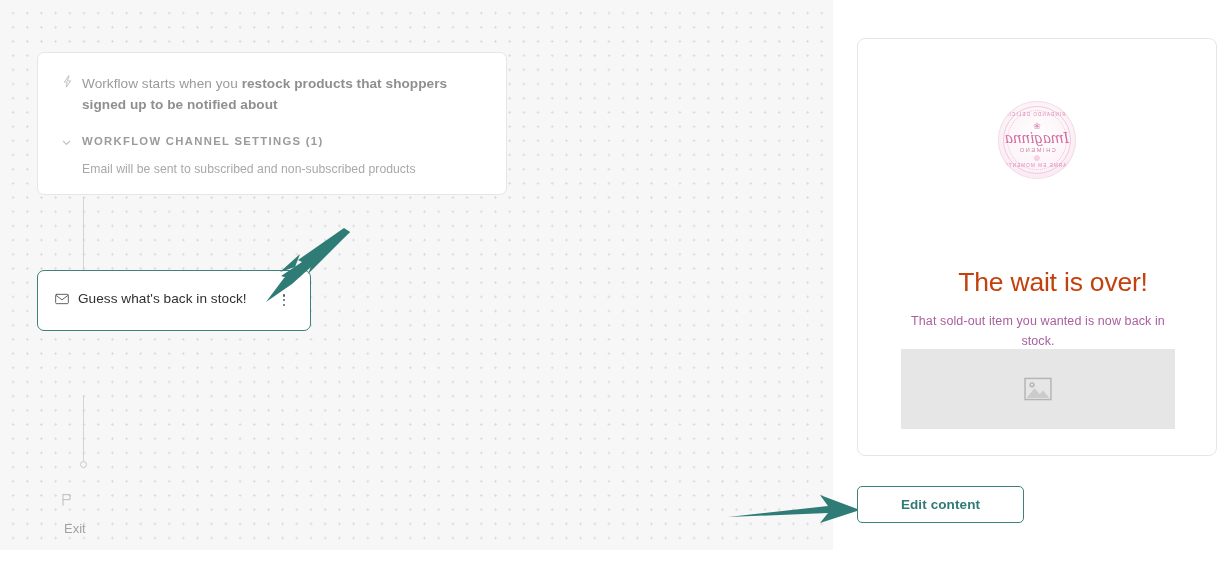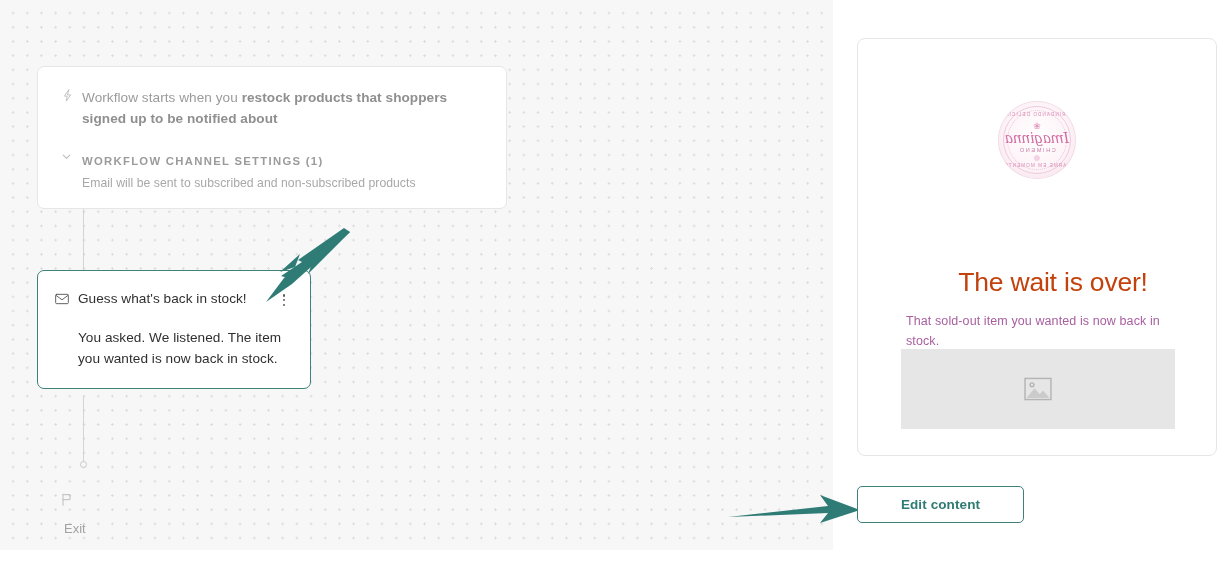--- a/index.html
+++ b/index.html
@@ -45,21 +45,20 @@
 
   
   #trigger-card {
     position: absolute;
     left: 37px; top: 52px;
     width: 470px;
     background: #ffffff;
     border: 1px solid #e6e6e6;
     border-radius: 7px;
     padding: 20px 16px 18px 22px;
-    margin-top: 14px;
   }
   .trig-row {
     display: flex;
     align-items: flex-start;
   }
   .trig-icon {
     width: 22px;
     flex: 0 0 22px;
     margin-top: 1px;
     color: #c2c2c2;
@@ -69,21 +68,21 @@
     line-height: 21px;
     color: #9b9b9b;
     letter-spacing: 0.05px;
   }
   .trig-text b {
     color: #8f8f8f;
     font-weight: bold;
   }
   .chan-row {
     display: flex;
-    align-items: flex-end;
+    align-items: flex-start;
     margin-top: 20px;
   }
   .chan-chevron {
     width: 22px;
     flex: 0 0 22px;
     color: #bdbdbd;
   }
   .chan-title {
     font-size: 11.3px;
     font-weight: bold;
@@ -271,20 +270,21 @@
     text-align: center;
     font-size: 26.5px;
     font-weight: normal;
     color: #c2410c;
     letter-spacing: -0.2px;
   }
   #preview-sub {
     position: absolute;
     left: 48px; top: 272px;
     width: 264px;
+    text-align: center;
     font-size: 12.5px;
     line-height: 20px;
     color: #a85fa0;
     letter-spacing: 0.1px;
   }
   #preview-image-ph {
     position: absolute;
     left: 43px; top: 310px;
     width: 274px; height: 80px;
     background: #e6e6e6;
@@ -365,21 +365,20 @@
             <path d="M3 6.5 L12 13.2 L21 6.5"></path>
           </svg>
         </span>
         <span class="email-title">Guess what's back in stock!</span>
         <span class="email-kebab">
             <i></i>
             <i></i>
             <i></i>
           </span>
       </div>
-      <div class="email-body">You asked. We listened. The item you wanted is now back in stock.</div>
     </div>
 
     <div id="exit-node">
       <span class="exit-icon">
         <svg viewBox="0 0 24 24" width="16" height="16" fill="none" stroke="currentColor" stroke-width="1.5" stroke-linecap="round" stroke-linejoin="round">
           <path d="M6 3.5 V20"></path>
           <path d="M6 4 H16.5 V11.5 H6"></path>
         </svg>
       </span>
       <span class="exit-label">Exit</span>

